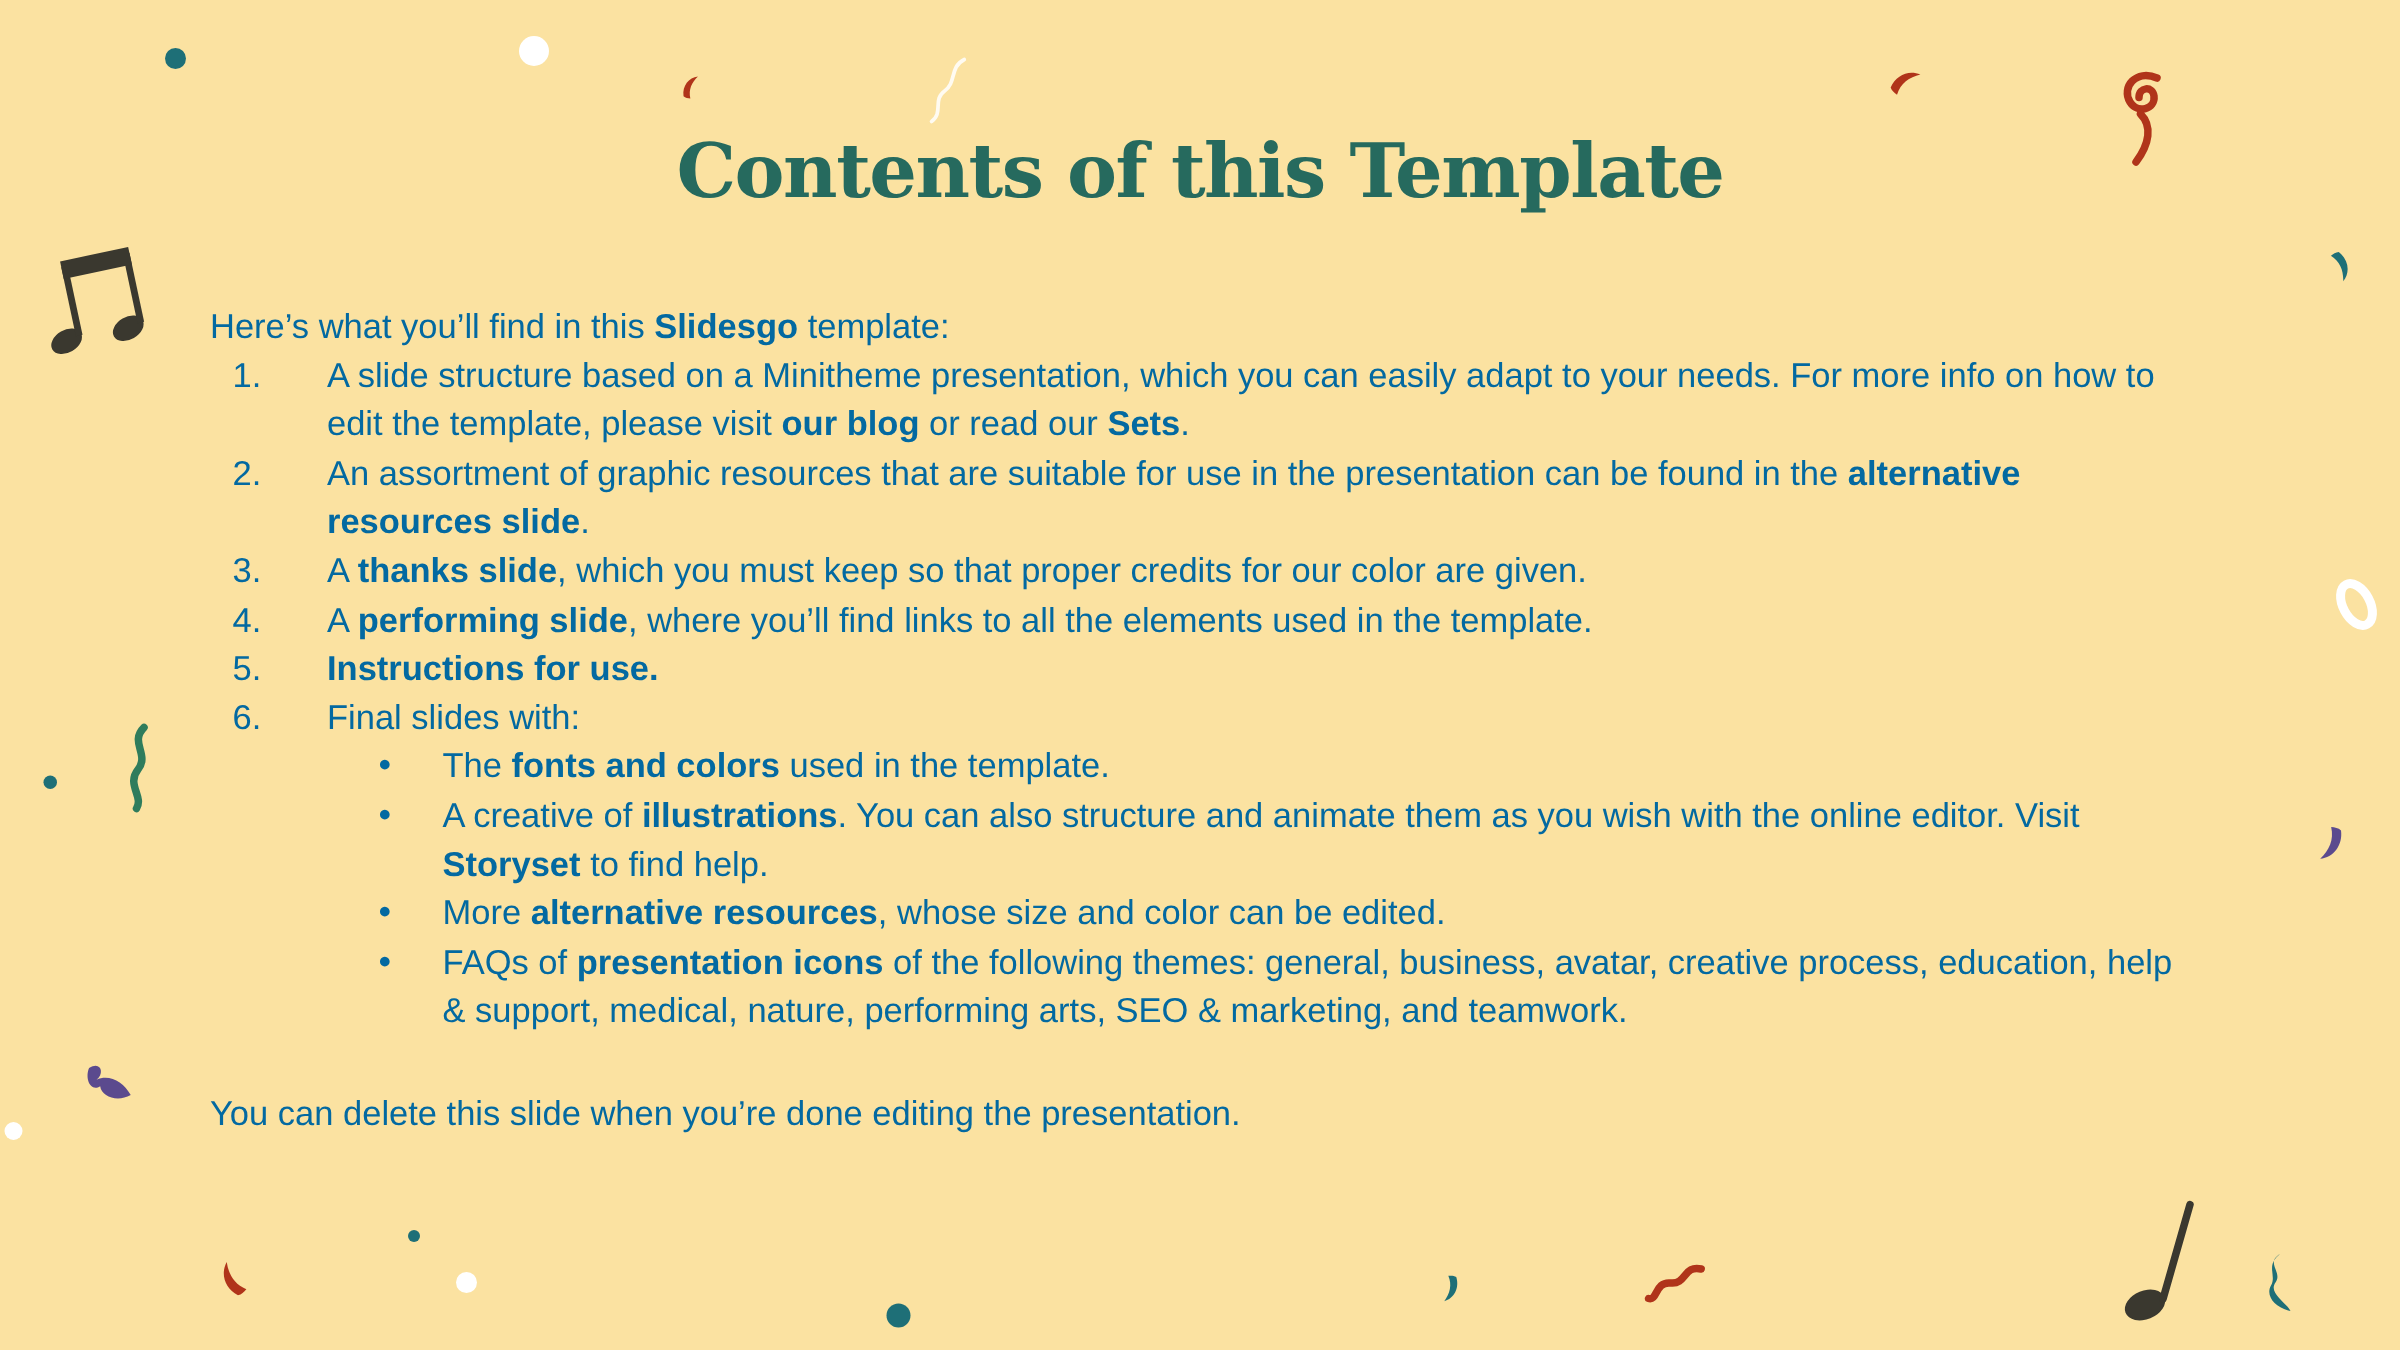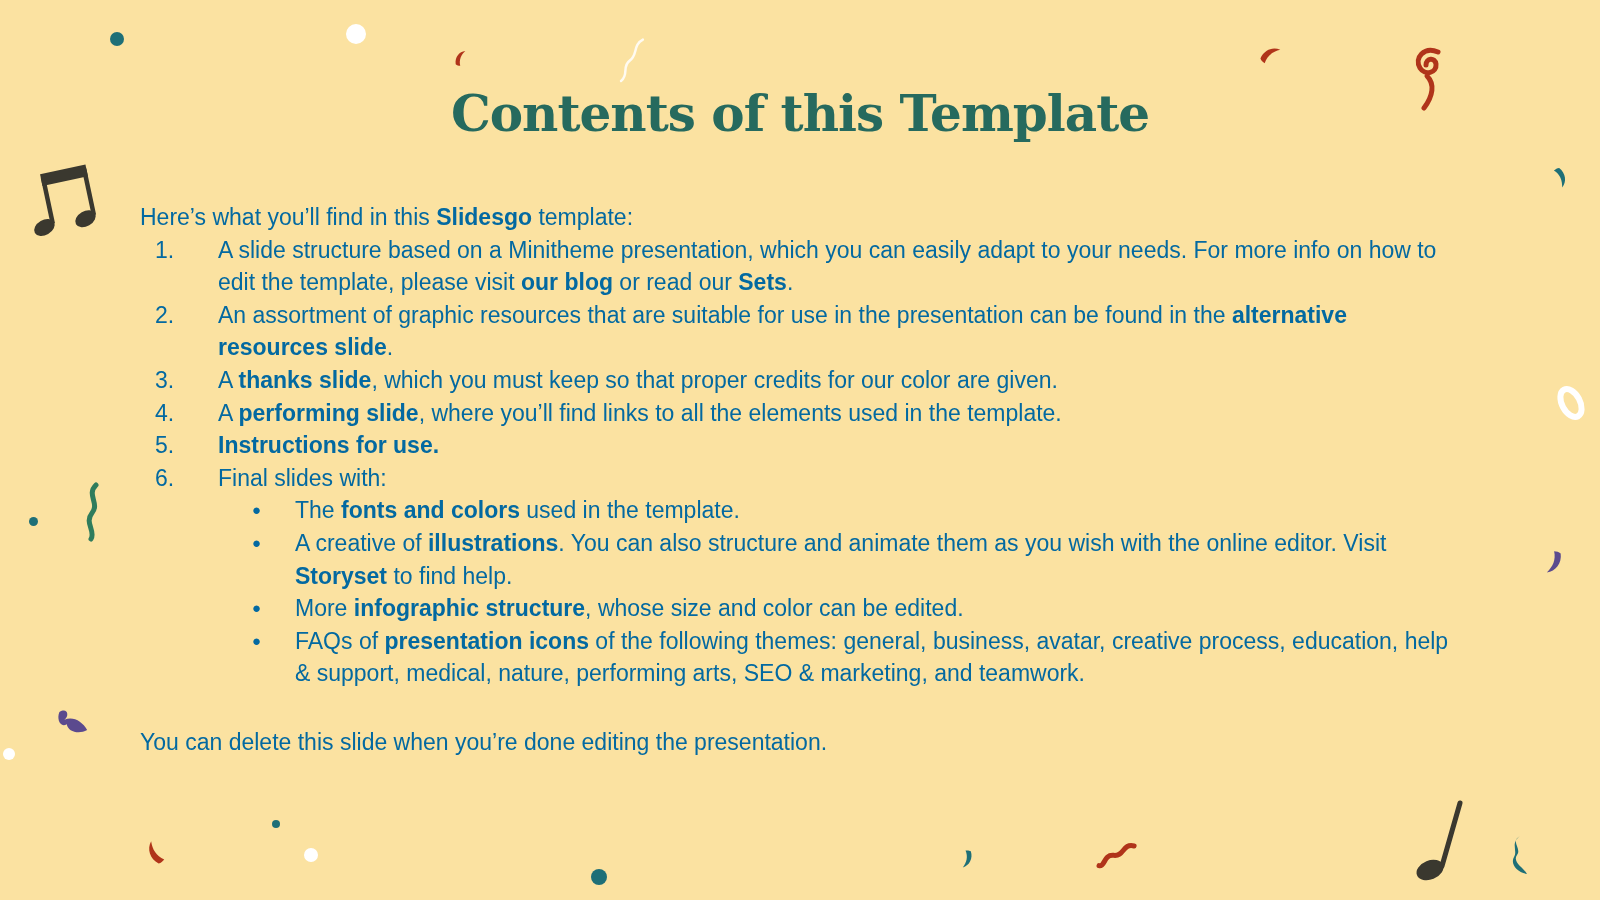--- a/index.html
+++ b/index.html
@@ -159,21 +159,21 @@
       <li class="bullet">
         <span class="bdot">●</span>
         <span class="txt"><span>The </span><span class="b">fonts and colors</span><span> used in the template.</span></span>
       </li>
       <li class="bullet">
         <span class="bdot">●</span>
         <span class="txt"><span>A creative of </span><span class="b">illustrations</span><span>. You can also structure and animate them as you wish with the online editor. Visit </span><span class="b">Storyset</span><span> to find help.</span></span>
       </li>
       <li class="bullet">
         <span class="bdot">●</span>
-        <span class="txt"><span>More </span><span class="b">infographic structure</span><span>, whose size and color can be edited.</span></span>
+        <span class="txt"><span>More </span><span class="b">alternative resources</span><span>, whose size and color can be edited.</span></span>
       </li>
       <li class="bullet">
         <span class="bdot">●</span>
         <span class="txt"><span>FAQs of </span><span class="b">presentation icons</span><span> of the following themes: general, business, avatar, creative process, education, help &amp; support, medical, nature, performing arts, SEO &amp; marketing, and teamwork.</span></span>
       </li>
     </ul>
 
     <p class="footer-note">You can delete this slide when you’re done editing the presentation.</p>
   </div>
 </div>

